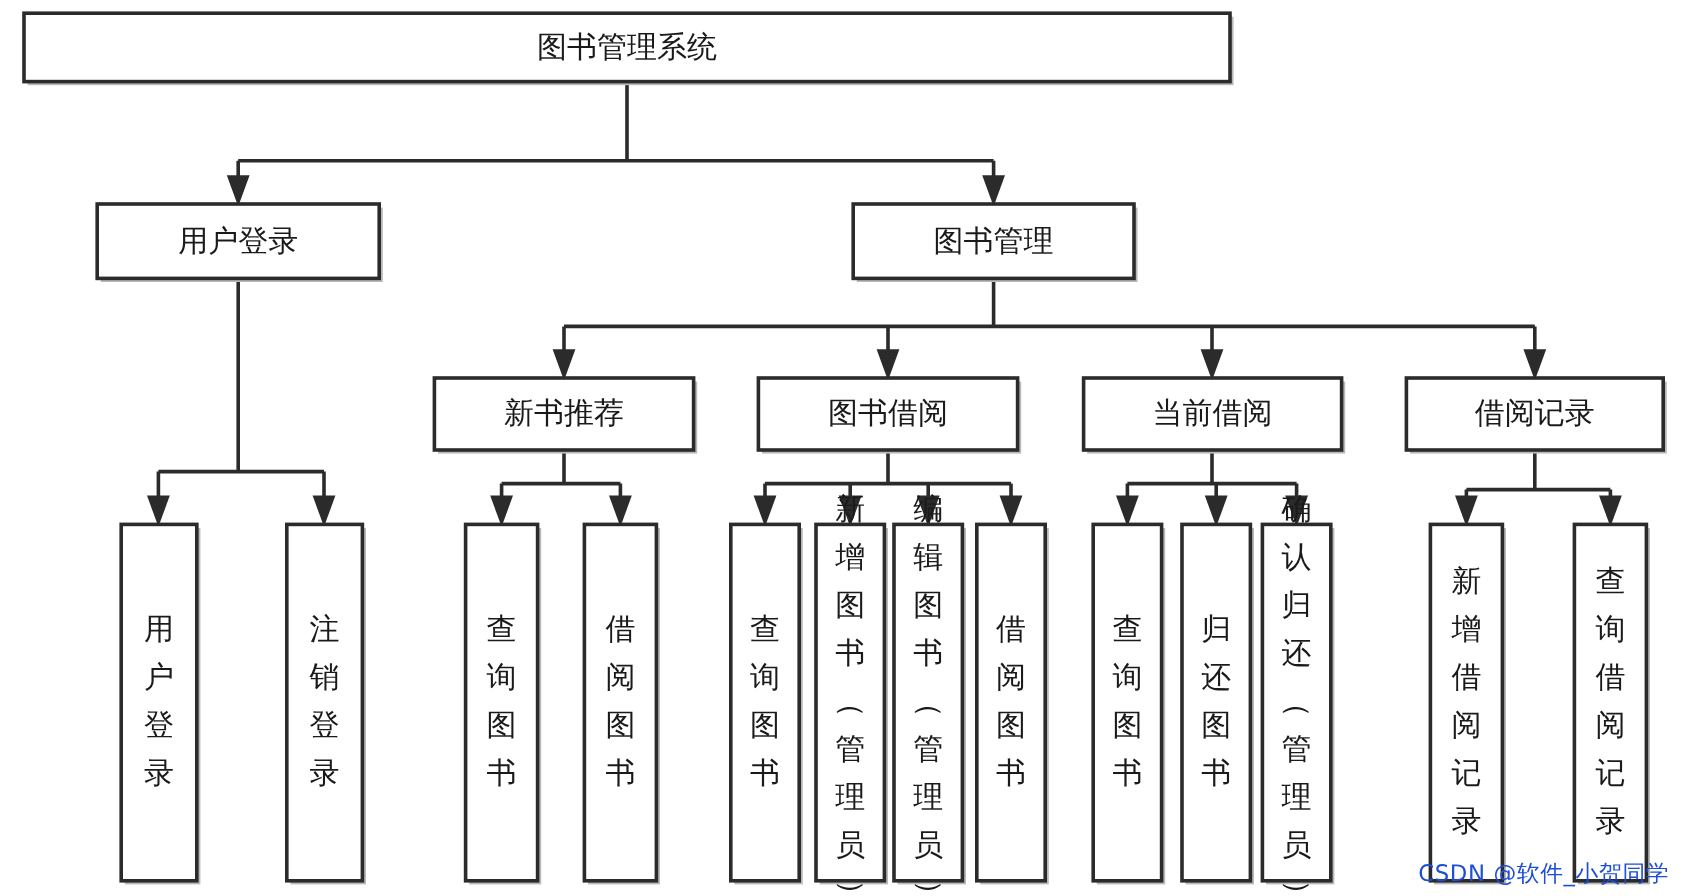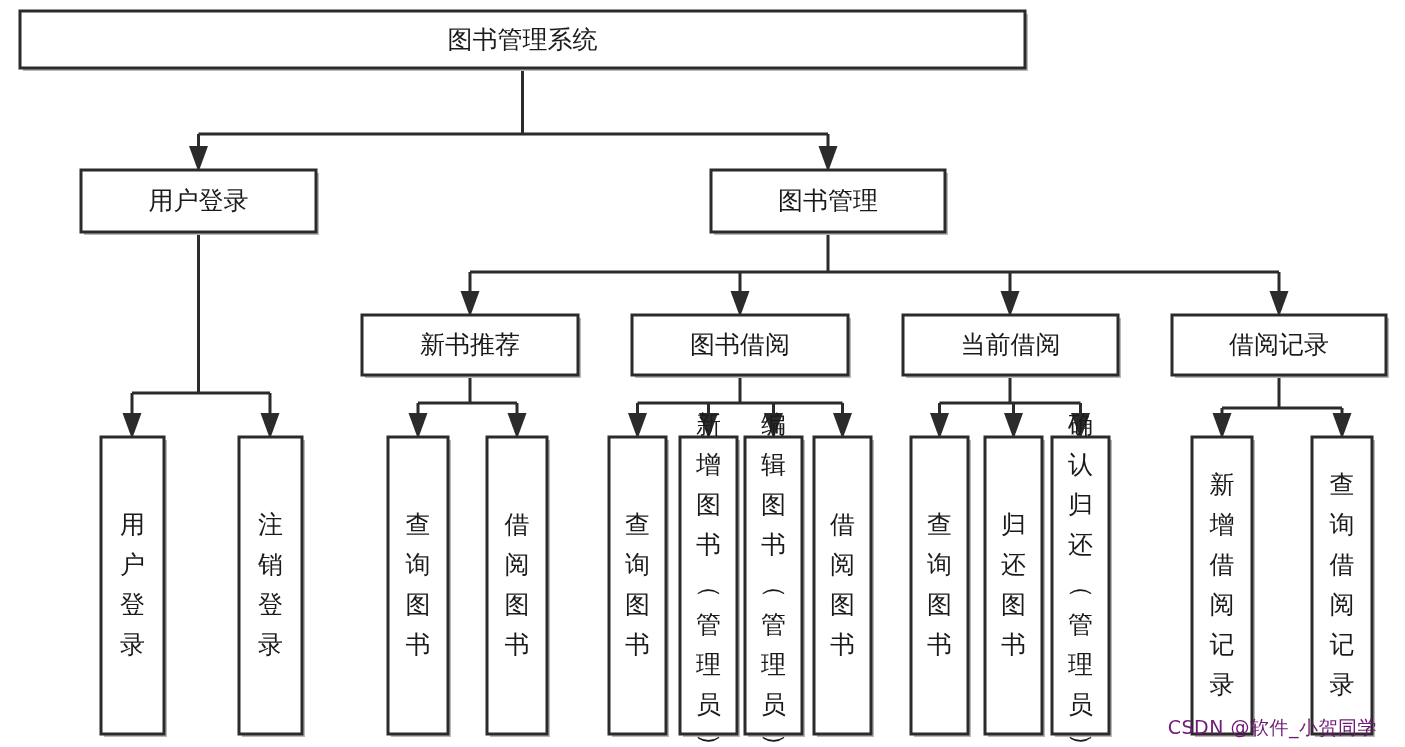--- a/index.html
+++ b/index.html
@@ -54,25 +54,25 @@
   }
   .node-label-v-char {
     font-family: "DejaVu Sans", "Liberation Sans", sans-serif;
     font-size: 25px;
     fill: #1a1a1a;
     text-anchor: middle;
     dominant-baseline: middle;
   }
   .watermark {
     position: absolute;
-    right: 28px;
+    right: 14px;
     bottom: 6px;
     font-family: "DejaVu Sans", "Liberation Sans", sans-serif;
     font-size: 19px;
-    color: #701a75;
+    color: #1d4ed8;
     white-space: nowrap;
     letter-spacing: 0.5px;
     pointer-events: none;
   }
 </style>
 </head>
 <body>
 
 <div id="diagram-root">
 

